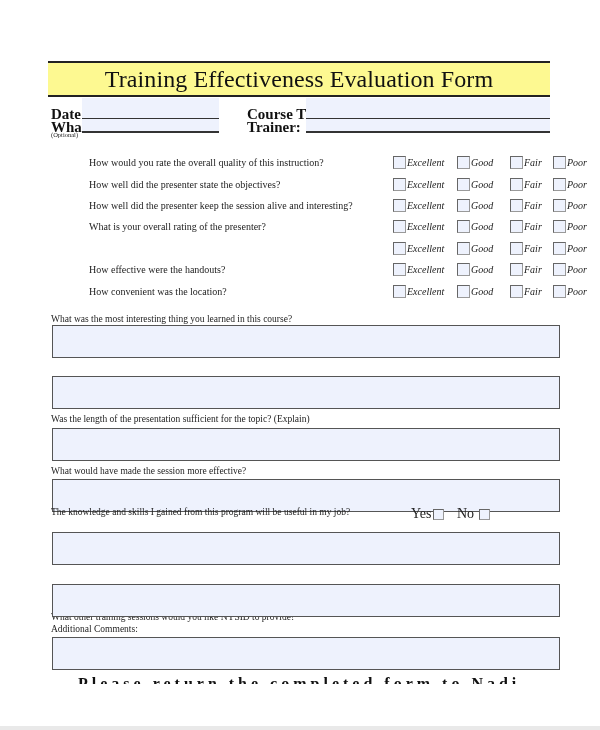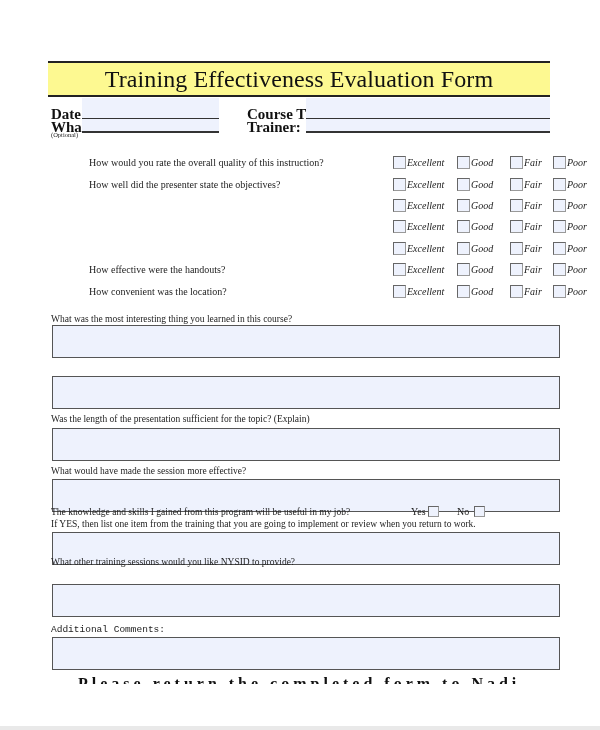--- a/index.html
+++ b/index.html
@@ -37,21 +37,21 @@
       width: 13px; height: 13px; background: #eef2fd;
       border: 1px solid #666; border-right-color: #999; border-bottom-color: #999;
       box-sizing: border-box;
     }
     .opt-label { font-size: 10px; color: #222; margin-left: 1px; }
     .sec-label { position: absolute; left: 51px; font-size: 9.5px; color: #222; white-space: nowrap; }
     .textbox {
       position: absolute; left: 52px; width: 508px; height: 33px;
       background: #eef2fd; border: 1.5px solid #555; box-sizing: border-box;
     }
-    .yn { position: absolute; display: flex; align-items: center; font-size: 10px; color: #222; justify-content: space-between; }
+    .yn { position: absolute; display: flex; align-items: center; font-size: 14px; color: #222; justify-content: space-between; }
     .yn .cb { width: 11px; height: 11px; margin-left: 2px; }
     .cutoff {
       position: absolute; left: 78px; top: 676px; width: 440px; height: 8px; overflow: hidden;
     }
     .cutoff span {
       display: block; font-weight: bold; font-size: 16px; line-height: 16px; color: #111;
       margin-top: 0px; white-space: nowrap; letter-spacing: 4px;
     }
   </style>
 </head>
@@ -110,39 +110,41 @@
         <div class="cb"></div>
         <span class="opt-label">Fair</span>
       </div>
     <div class="opt" style="left:464px;">
         <div class="cb"></div>
         <span class="opt-label">Poor</span>
       </div>
   </div>
 
   <div class="q-row" style="top:199px;">
+    <span class="q-text">How well did the presenter keep the session alive and interesting?</span>
     <div class="opt" style="left:304px;">
         <div class="cb"></div>
         <span class="opt-label">Excellent</span>
       </div>
     <div class="opt" style="left:368px;">
         <div class="cb"></div>
         <span class="opt-label">Good</span>
       </div>
     <div class="opt" style="left:421px;">
         <div class="cb"></div>
         <span class="opt-label">Fair</span>
       </div>
     <div class="opt" style="left:464px;">
         <div class="cb"></div>
         <span class="opt-label">Poor</span>
       </div>
   </div>
 
   <div class="q-row" style="top:220px;">
+    <span class="q-text">What is your overall rating of the presenter?</span>
     <div class="opt" style="left:304px;">
         <div class="cb"></div>
         <span class="opt-label">Excellent</span>
       </div>
     <div class="opt" style="left:368px;">
         <div class="cb"></div>
         <span class="opt-label">Good</span>
       </div>
     <div class="opt" style="left:421px;">
         <div class="cb"></div>
@@ -226,27 +228,26 @@
 
   <span class="sec-label" style="top:507px;">The knowledge and skills I gained from this program will be useful in my job?</span>
   <div class="yn" style="left:411px; top:506px;">
     <span>Yes</span>
     <div class="cb"></div>
   </div>
   <div class="yn" style="left:457px; top:506px;">
     <span>No</span>
     <div class="cb" style="margin-left:5px;"></div>
   </div>
-  <span class="sec-label" style="top:519px;">If YES, then list one item from the training that you are going to implement or review when you return to work.</span>
   <div class="textbox" style="top:532px;"></div>
 
-  <span class="sec-label" style="top:545px;margin-top:12px;">What other training sessions would you like NYSID to provide?</span>
+  <span class="sec-label" style="top:600px;margin-top:12px;">What other training sessions would you like NYSID to provide?</span>
   <div class="textbox" style="top:584px;"></div>
 
-  <span class="sec-label" style="top:624px;font-family:Liberation Mono, monospace;">Additional Comments:</span>
+  <span class="sec-label" style="top:624px;">Additional Comments:</span>
   <div class="textbox" style="top:637px;"></div>
 
   <div class="cutoff">
     <span>Please return the completed form to Nadine B. Ob... by ... Oct ...</span>
   </div>
 
   <div class="bottom-band"></div>
 </div>
 
 </body></html>

